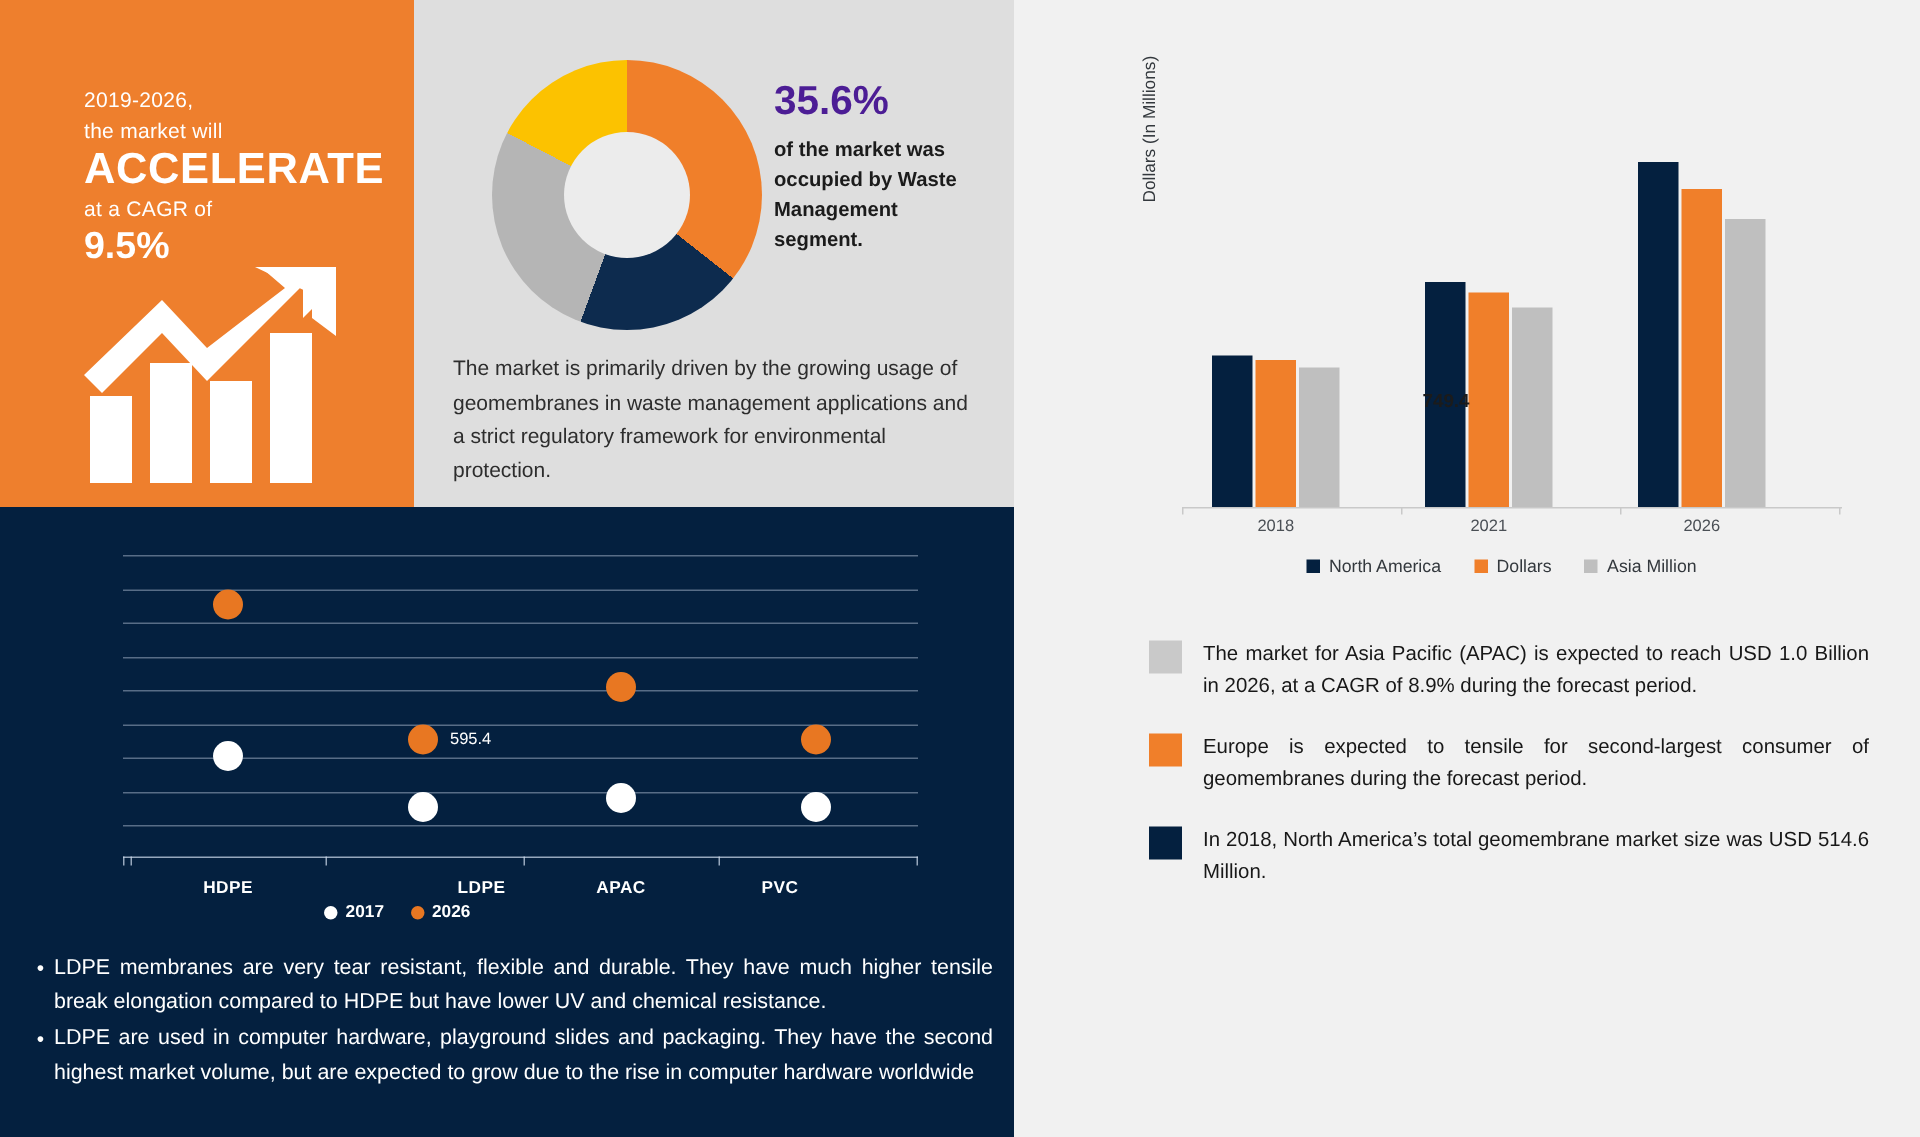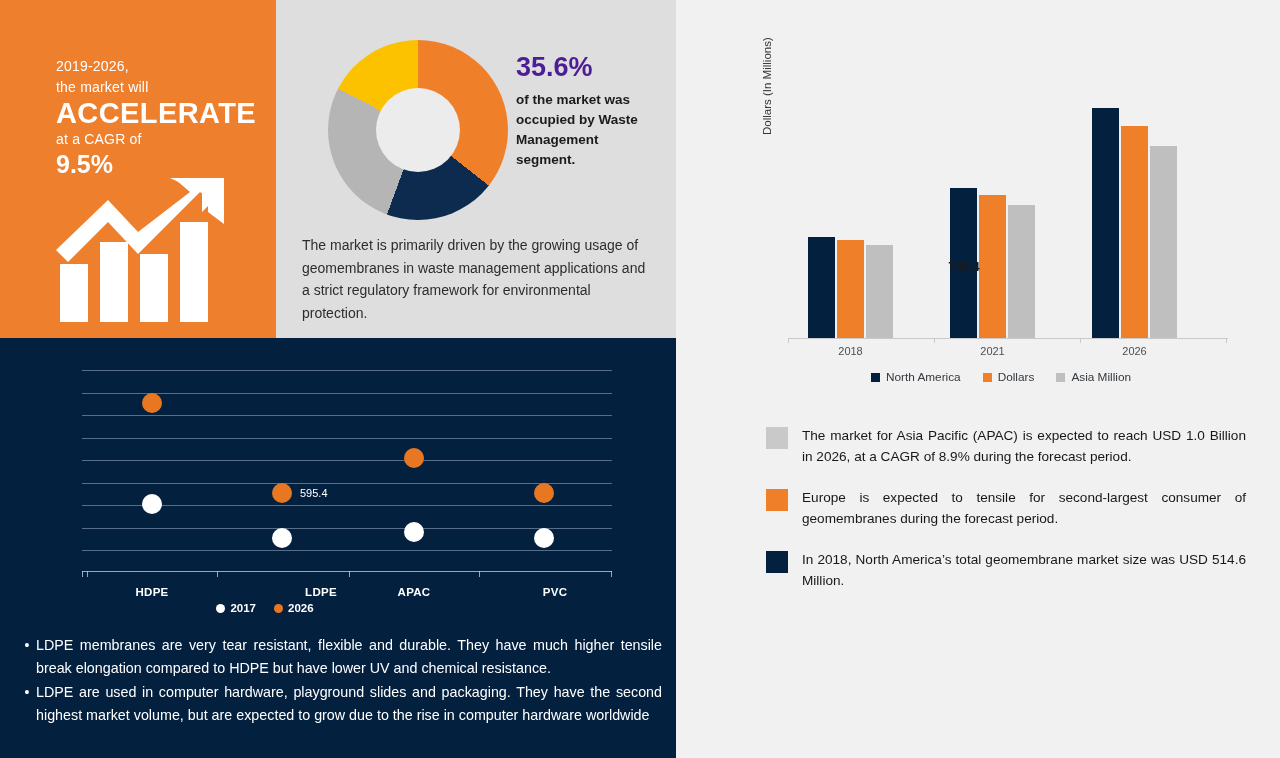--- a/index.html
+++ b/index.html
@@ -208,21 +208,21 @@
           <div class="dot y2017" style="left: 332px; top: 174px;"></div>
           <div class="dot y2017" style="left: 462px; top: 180px;"></div>
           <div class="dot y2026" style="left: 70px; top: 45px;"></div>
           <div class="dot y2026" style="left: 200px; top: 135px;"></div>
           <div class="dot y2026" style="left: 332px; top: 100px;"></div>
           <div class="dot y2026" style="left: 462px; top: 135px;"></div>
           <div class="dot-value" style="left: 218px; top: 135px;">595.4</div>
           <div class="dot-cat" style="left: 70px;">HDPE</div>
           <div class="dot-cat" style="left: 204px; margin-left: 35px;">LDPE</div>
           <div class="dot-cat" style="left: 332px;">APAC</div>
-          <div class="dot-cat" style="left: 473px;">PVC</div>
+          <div class="dot-cat" style="left: 438px;">PVC</div>
         </div>
 
       <div class="dot-legend" id="dot-legend">
           <div class="li">
             <span class="sw" style="background: rgb(255, 255, 255);"></span>
             <span>2017</span>
           </div>
           <div class="li">
             <span class="sw" style="background: rgb(232, 119, 34);"></span>
             <span>2026</span>

